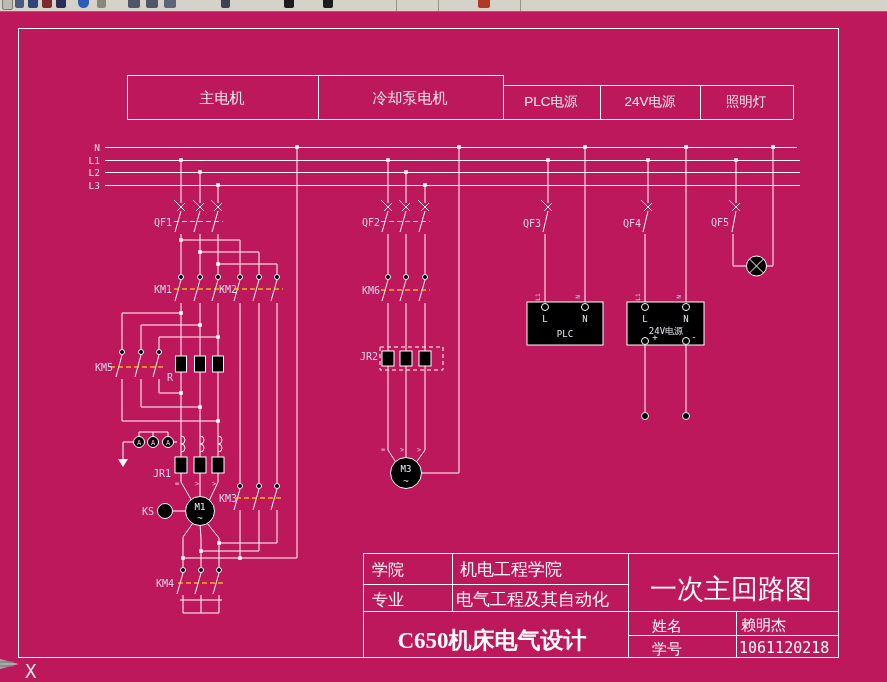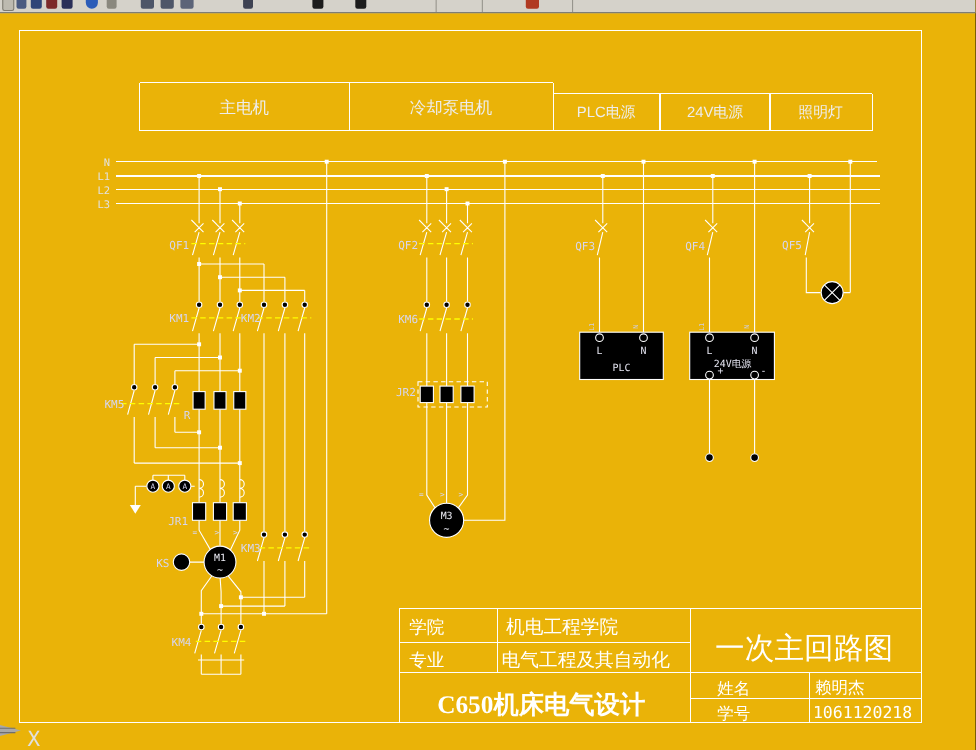--- a/index.html
+++ b/index.html
@@ -1,16 +1,16 @@
 <!DOCTYPE html>
 <html><head>
 <meta charset="utf-8">
 <style>
   html,body{margin:0;padding:0;background:#000;}
-  .screen{position:relative;width:887px;height:682px;background:#eab308;overflow:hidden;
+  .screen{position:relative;width:887px;height:682px;background:#be185d;overflow:hidden;
           font-family:"Liberation Sans",sans-serif;}
   .toolbar{position:absolute;top:0;left:0;width:887px;height:11px;background:#d5d2ca;
            border-bottom:1px solid #74746c;overflow:hidden;z-index:5;}
   .toolbar .stub{position:absolute;top:-6px;height:14px;border-radius:2px;}
   .toolbar .sep{position:absolute;top:0;width:1px;height:11px;background:#97958d;}
   .canvas-svg{position:absolute;top:0;left:0;z-index:1;}
   text{font-family:"Liberation Sans",sans-serif;}
   .wire{stroke:#fff;stroke-width:1;fill:none;}
   .crisp{shape-rendering:crispEdges;}
   .link{stroke:#ffff00;stroke-width:1.2;fill:none;stroke-dasharray:5 3;}

